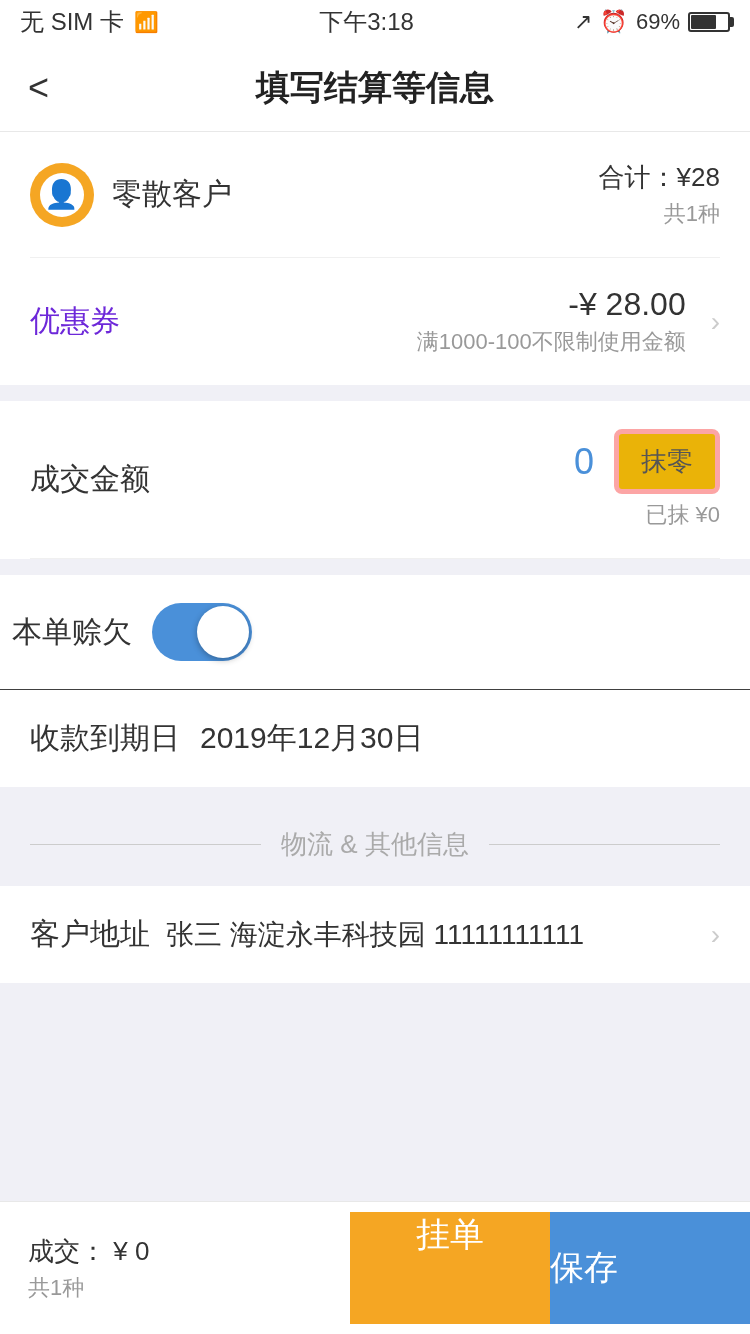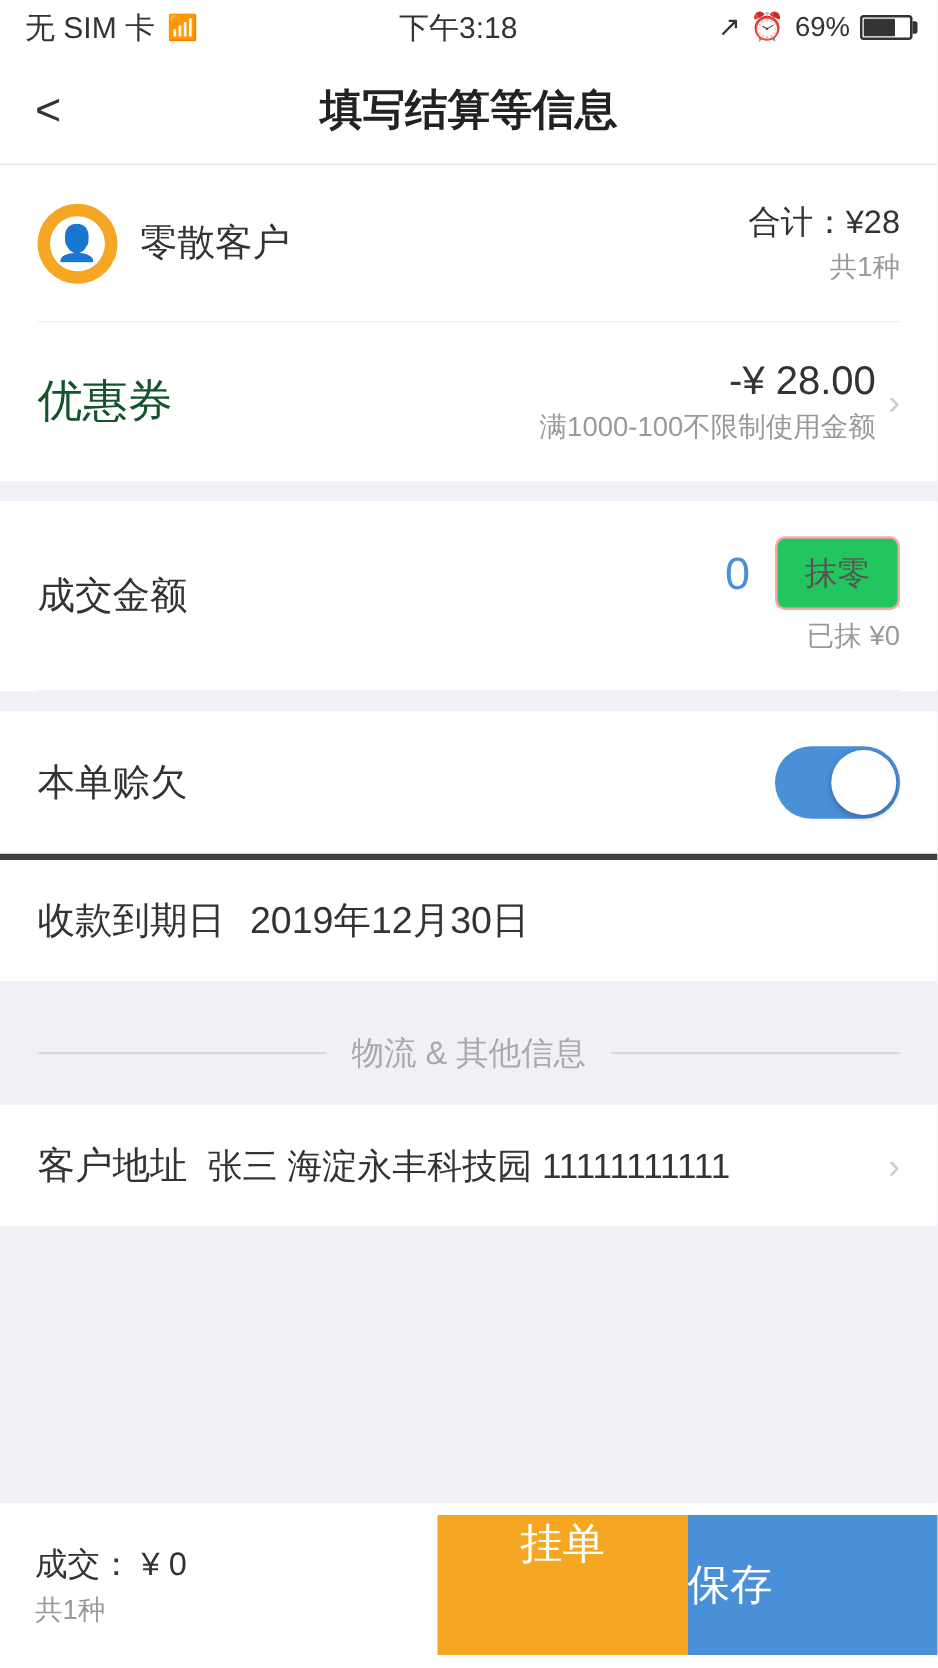--- a/index.html
+++ b/index.html
@@ -148,27 +148,27 @@
     }
 
     
     .coupon-row {
       padding: 28px 30px;
       display: flex;
       align-items: center;
       justify-content: space-between;
     }
     .coupon-label {
-      font-size: 36px;
-      color: #14532d;
+      font-size: 30px;
+      color: #6d28d9;
     }
     .coupon-right {
       display: flex;
       align-items: center;
-      gap: 10px;
+      gap: 25px;
     }
     .coupon-value-block {
       text-align: right;
     }
     .coupon-discount {
       font-size: 32px;
       color: #333;
       font-weight: 500;
     }
     .coupon-desc {
@@ -202,26 +202,26 @@
     .amount-input {
       font-size: 36px;
       color: #4a90d9;
       font-weight: 500;
       border: none;
       outline: none;
       width: 80px;
       text-align: right;
     }
     .round-zero-btn {
-      border: 2px solid #fca5a5;
+      border: 5px solid #fca5a5;
       border-radius: 8px;
       padding: 10px 22px;
       font-size: 26px;
       color: #555;
-      background: #22c55e;
+      background: #eab308;
       cursor: pointer;
     }
     .sub-text {
       font-size: 22px;
       color: #999;
       margin-top: 6px;
       text-align: right;
     }
     .right-col-block {
       text-align: right;
@@ -265,33 +265,32 @@
       justify-content: space-between;
       border-top: 1px solid #f0f0f0;
     }
 
     
     .section-card {
       background: #fff;
       margin-bottom: 16px;
     }
     .sheqian-row {
-      padding: 28px 30px;
-      display: flex;
-      align-items: center;
-      justify-content: space-between;
+      padding: 28px 12px;
+      display: flex;
+      align-items: center;
     }
 
     
     .date-row {
       padding: 28px 30px;
       display: flex;
       align-items: center;
       gap: 20px;
-      border-top: 5px solid #404040;
+      border-top: 1px solid #404040;
     }
     .date-label {
       font-size: 30px;
       color: #333;
     }
     .date-value {
       font-size: 30px;
       color: #333;
     }
     .logistics-divider {

